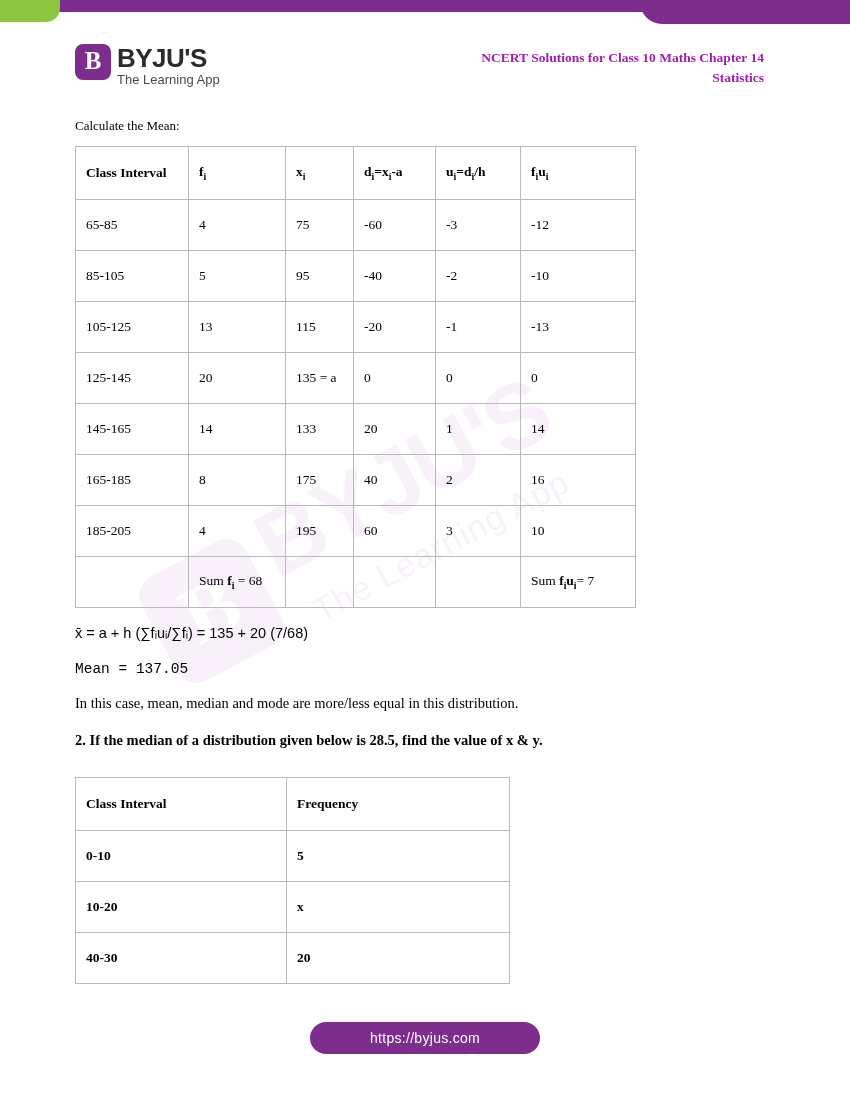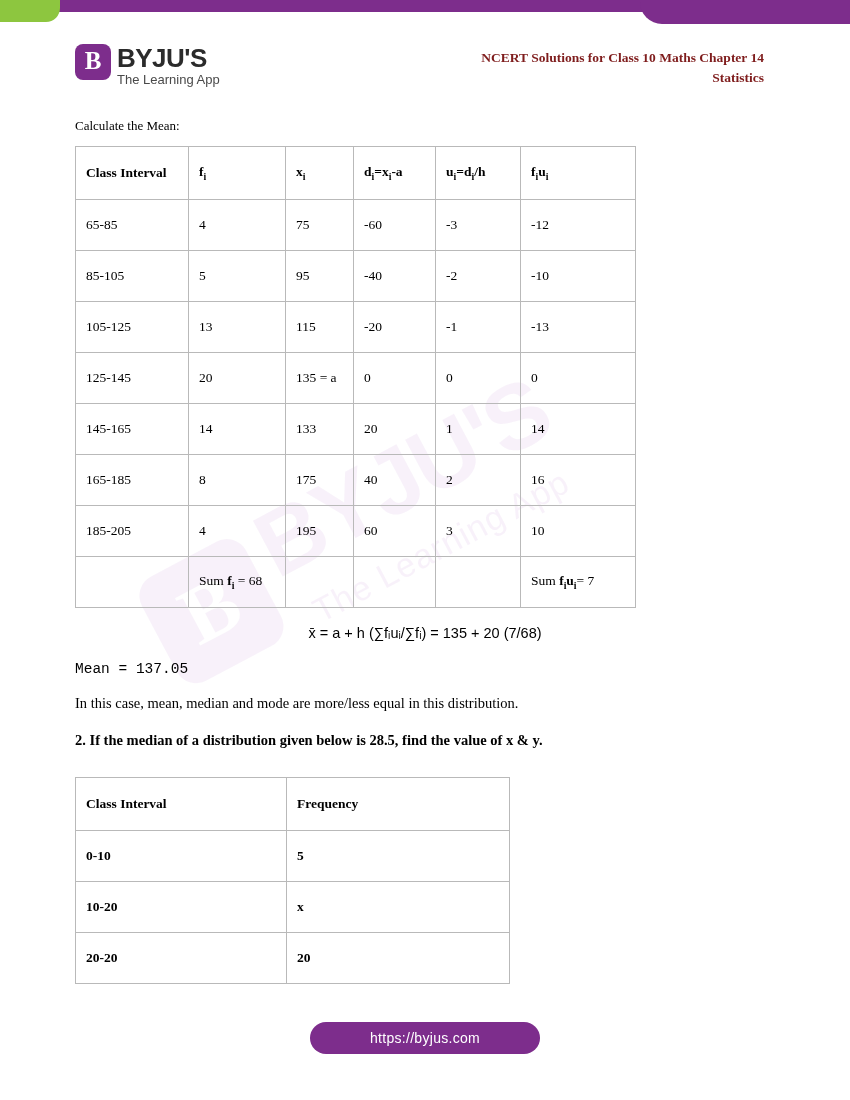--- a/index.html
+++ b/index.html
@@ -101,21 +101,21 @@
     font-size: 13px;
     color: #4a4a4a;
     line-height: 1.4;
   }
   .header-title {
     position: absolute;
     right: 86px;
     top: 8px;
     width: 420px;
     text-align: right;
-    color: #7f1d1d;
+    color: #a21caf;
     font-family: "Liberation Serif", serif;
     font-weight: bold;
     font-size: 13.5px;
     line-height: 1.45;
   }
 
   
   .watermark {
     position: absolute;
     left: 120px;
@@ -211,21 +211,20 @@
   table.table1 col.c6 { width: 115px; }
   table.table2 col.d1 { width: 211px; }
   table.table2 col.d2 { width: 223px; }
   table.table2 td.bold-cell { font-weight: bold; }
 
   .formula-line {
     font-size: 14.5px;
     line-height: 1.6;
     margin: 14px 0 0 0;
     font-family: "Liberation Sans", sans-serif;
-    text-align: center;
   }
   .mean-line {
     font-size: 14.5px;
     margin: 16px 0 0 0;
     font-family: Liberation Mono, monospace;
   }
   .note-line {
     font-size: 14.5px;
     margin: 18px 0 0 0;
   }
@@ -396,21 +395,21 @@
     <tbody id="t2-body">
         <tr>
           <td class="bold-cell">0-10</td>
           <td class="bold-cell">5</td>
         </tr>
         <tr>
           <td class="bold-cell">10-20</td>
           <td class="bold-cell">x</td>
         </tr>
         <tr>
-          <td class="bold-cell">20-20</td>
+          <td class="bold-cell">40-30</td>
           <td class="bold-cell">20</td>
         </tr>
       </tbody>
   </table>
 
 </div>
 
 <div class="footer">
   <div class="footer-pill">https://byjus.com</div>
 </div>

